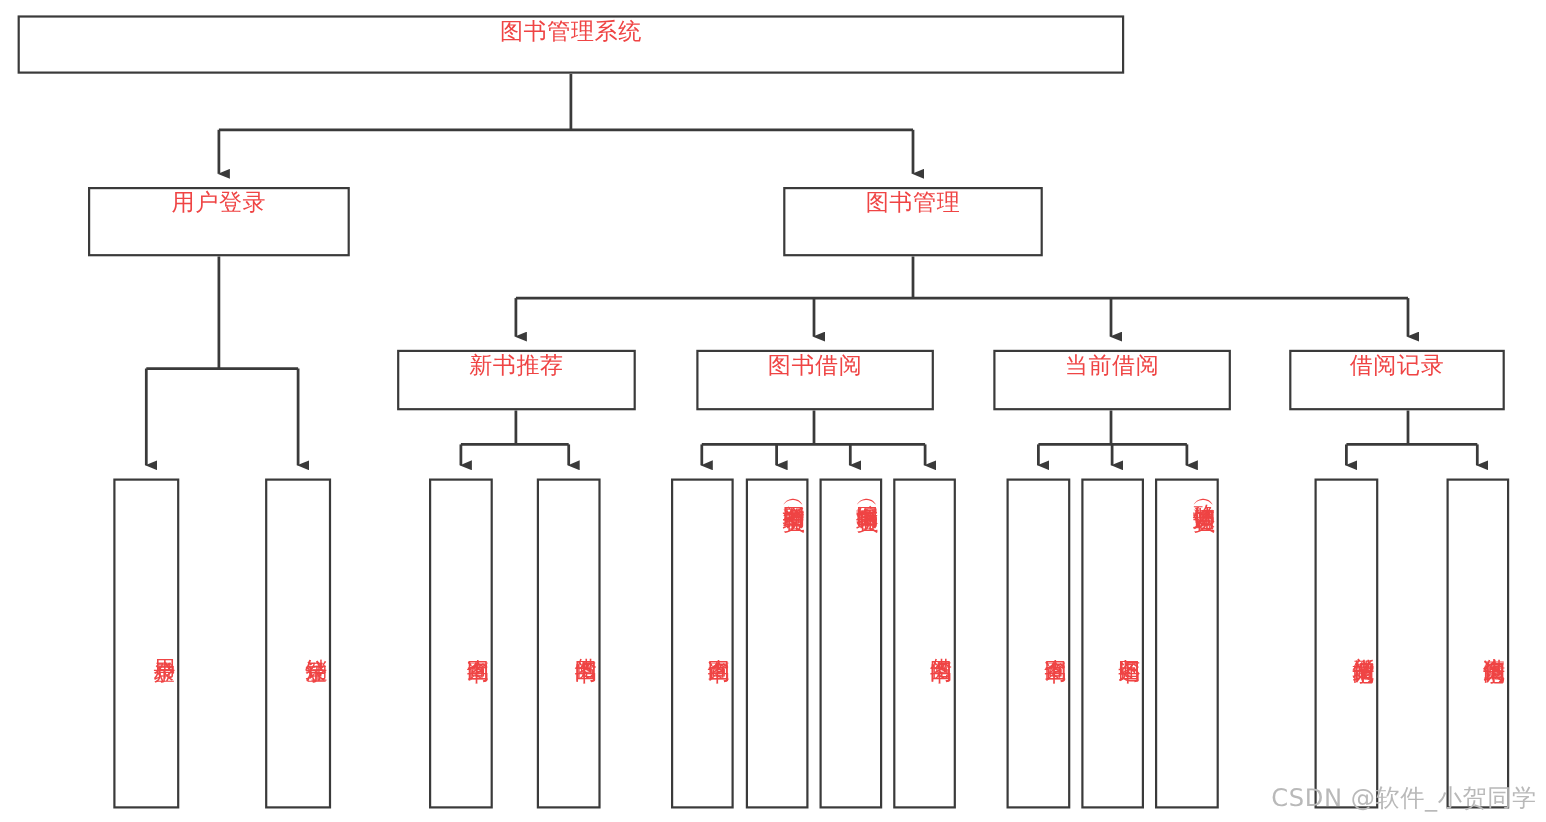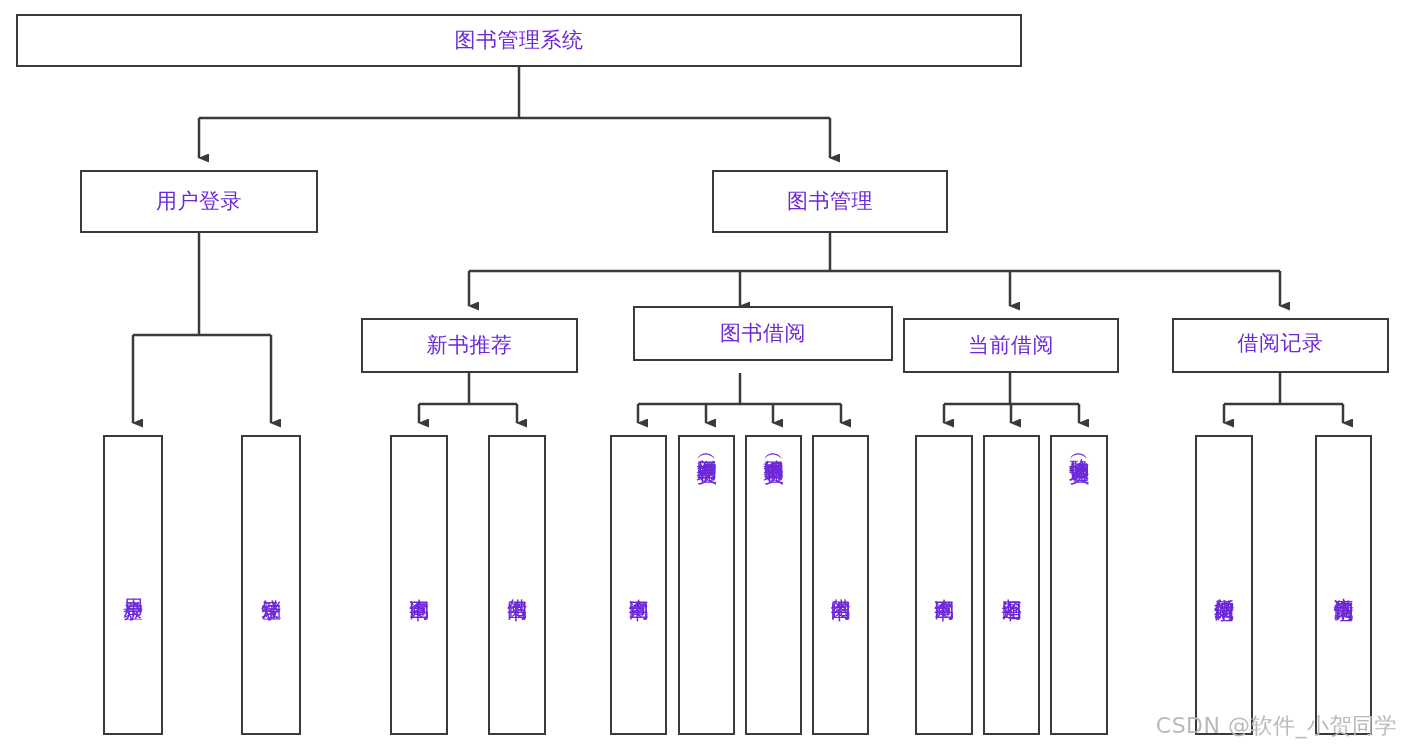--- a/index.html
+++ b/index.html
@@ -31,23 +31,23 @@
     height: 747px;
     pointer-events: none;
   }
 
   .node {
     position: absolute;
     box-sizing: border-box;
     background: #ffffff;
     border: 2.5px solid #3a3a3a;
     display: flex;
-    align-items: center;
+    align-items: flex-start;
     justify-content: center;
-    color: #6d28d9;
+    color: #ef4444;
     line-height: 1.18;
   }
 
   .node.horizontal {
     font-size: 21px;
     letter-spacing: 0.5px;
   }
 
   .node.vertical {
     writing-mode: vertical-rl;
@@ -144,27 +144,27 @@
   <div class="node horizontal" style="left: 80px; top: 170px; width: 238px; height: 63px;">
     <span class="node-label">用户登录</span>
   </div>
   <div class="node horizontal" style="left: 361px; top: 318px; width: 217px; height: 55px;">
     <span class="node-label">新书推荐</span>
   </div>
 
   <div class="node horizontal" style="left: 712px; top: 170px; width: 236px; height: 63px;">
     <span class="node-label">图书管理</span>
   </div>
-  <div class="node horizontal" style="left: 633px; top: 306px; width: 260px; height: 55px;">
+  <div class="node horizontal" style="left: 633px; top: 318px; width: 216px; height: 55px;">
     <span class="node-label">图书借阅</span>
   </div>
   <div class="node horizontal" style="left: 903px; top: 318px; width: 216px; height: 55px;">
     <span class="node-label">当前借阅</span>
   </div>
-  <div class="node horizontal" style="left: 1172px; top: 318px; width: 217px; height: 55px; font-family: Liberation Mono, monospace;">
+  <div class="node horizontal" style="left: 1172px; top: 318px; width: 196px; height: 55px;">
     <span class="node-label">借阅记录</span>
   </div>
 
   <div class="node vertical" style="left: 103px; top: 435px; width: 60px; height: 300px;">
     <span class="node-label">用户登录</span>
   </div>
   <div class="node vertical" style="left: 241px; top: 435px; width: 60px; height: 300px;">
     <span class="node-label">注销登录</span>
   </div>
   <div class="node vertical" style="left: 390px; top: 435px; width: 58px; height: 300px;">

